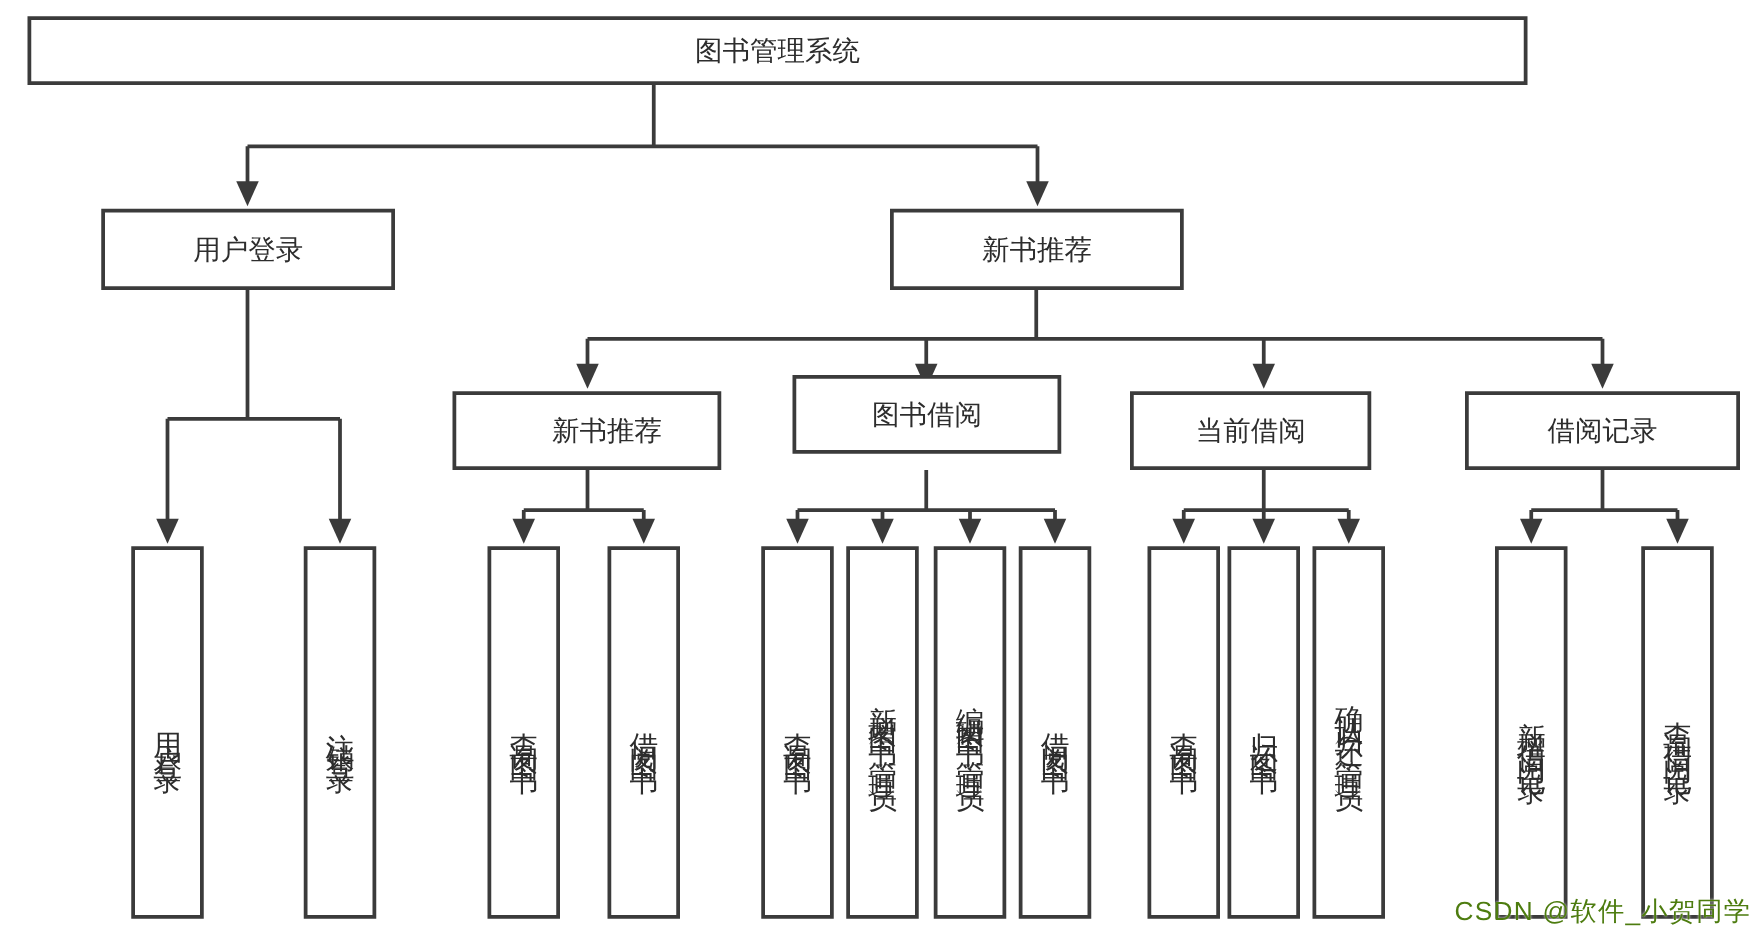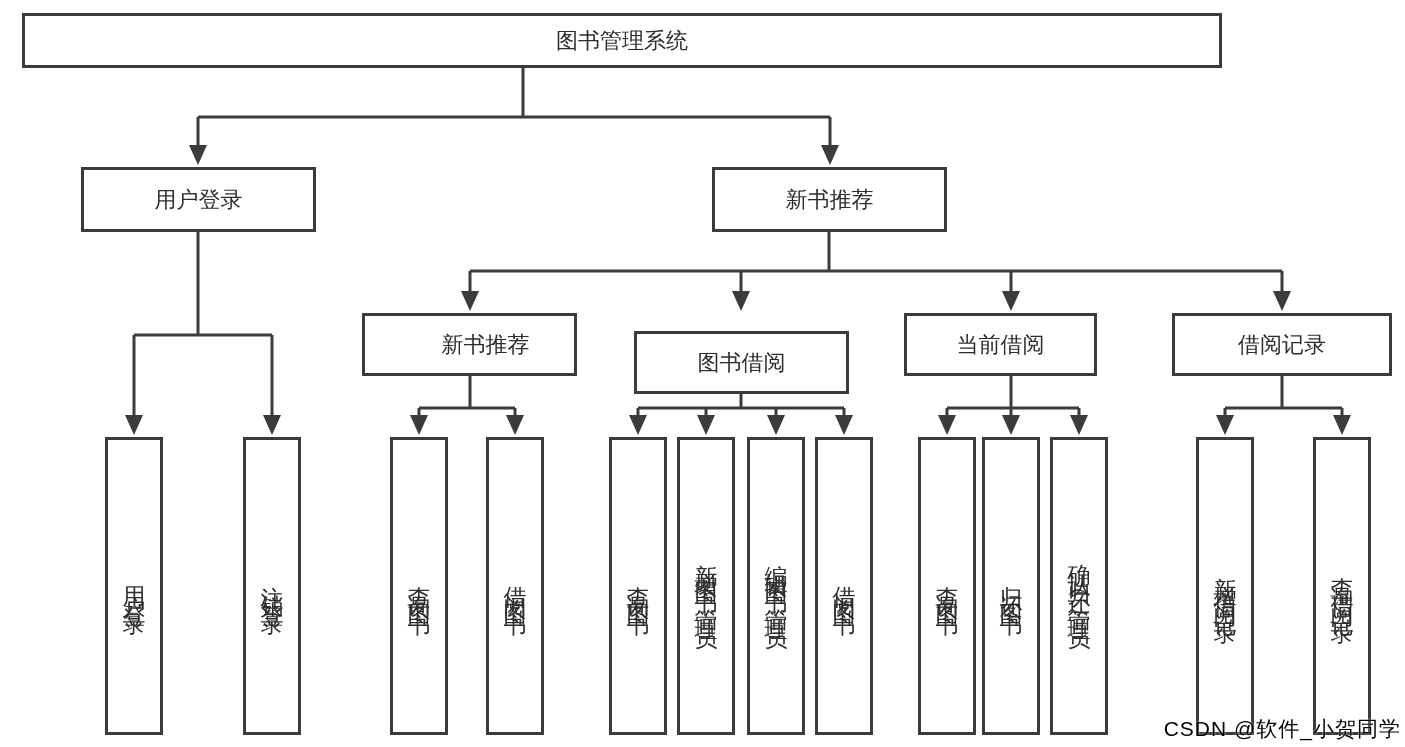--- a/index.html
+++ b/index.html
@@ -40,21 +40,21 @@
     text-orientation: mixed;
     font-size: 23px;
     letter-spacing: 9px;
     white-space: normal;
   }
   .watermark {
     position: absolute;
     right: 4px;
     bottom: 4px;
     font-size: 21px;
-    color: #000000;
+    color: #4d7c0f;
     letter-spacing: 1px;
     text-shadow: 0 0 2px #ffffff;
     z-index: 5;
   }
 </style>
 </head>
 <body>
 
 <div id="canvas">
 
@@ -97,21 +97,21 @@
       <polygon points="1333,415 1351,415 1342,435"></polygon>
     </g>
   </svg>
 
   <div class="node" style="left:22px; top:13px; width:1200px; height:55px;">图书管理系统</div>
 
   <div class="node" style="left:81px; top:167px; width:235px; height:65px;">用户登录</div>
   <div class="node" style="left:712px; top:167px; width:235px; height:65px;">新书推荐</div>
 
   <div class="node" style="left:362px; top:313px; width:215px; height:63px;padding-left:32px;">新书推荐</div>
-  <div class="node" style="left:634px; top:331px; width:215px; height:63px;">图书借阅</div>
+  <div class="node" style="left:634px; top:300px; width:215px; height:63px;">图书借阅</div>
   <div class="node" style="left:904px; top:313px; width:193px; height:63px;">当前借阅</div>
   <div class="node" style="left:1172px; top:313px; width:220px; height:63px;">借阅记录</div>
 
   <div class="node v" style="left:105px; top:437px; width:58px; height:298px;">用户登录</div>
   <div class="node v" style="left:243px; top:437px; width:58px; height:298px;">注销登录</div>
 
   <div class="node v" style="left:390px; top:437px; width:58px; height:298px;">查询图书</div>
   <div class="node v" style="left:486px; top:437px; width:58px; height:298px;">借阅图书</div>
 
   <div class="node v" style="left:609px; top:437px; width:58px; height:298px;">查询图书</div>

